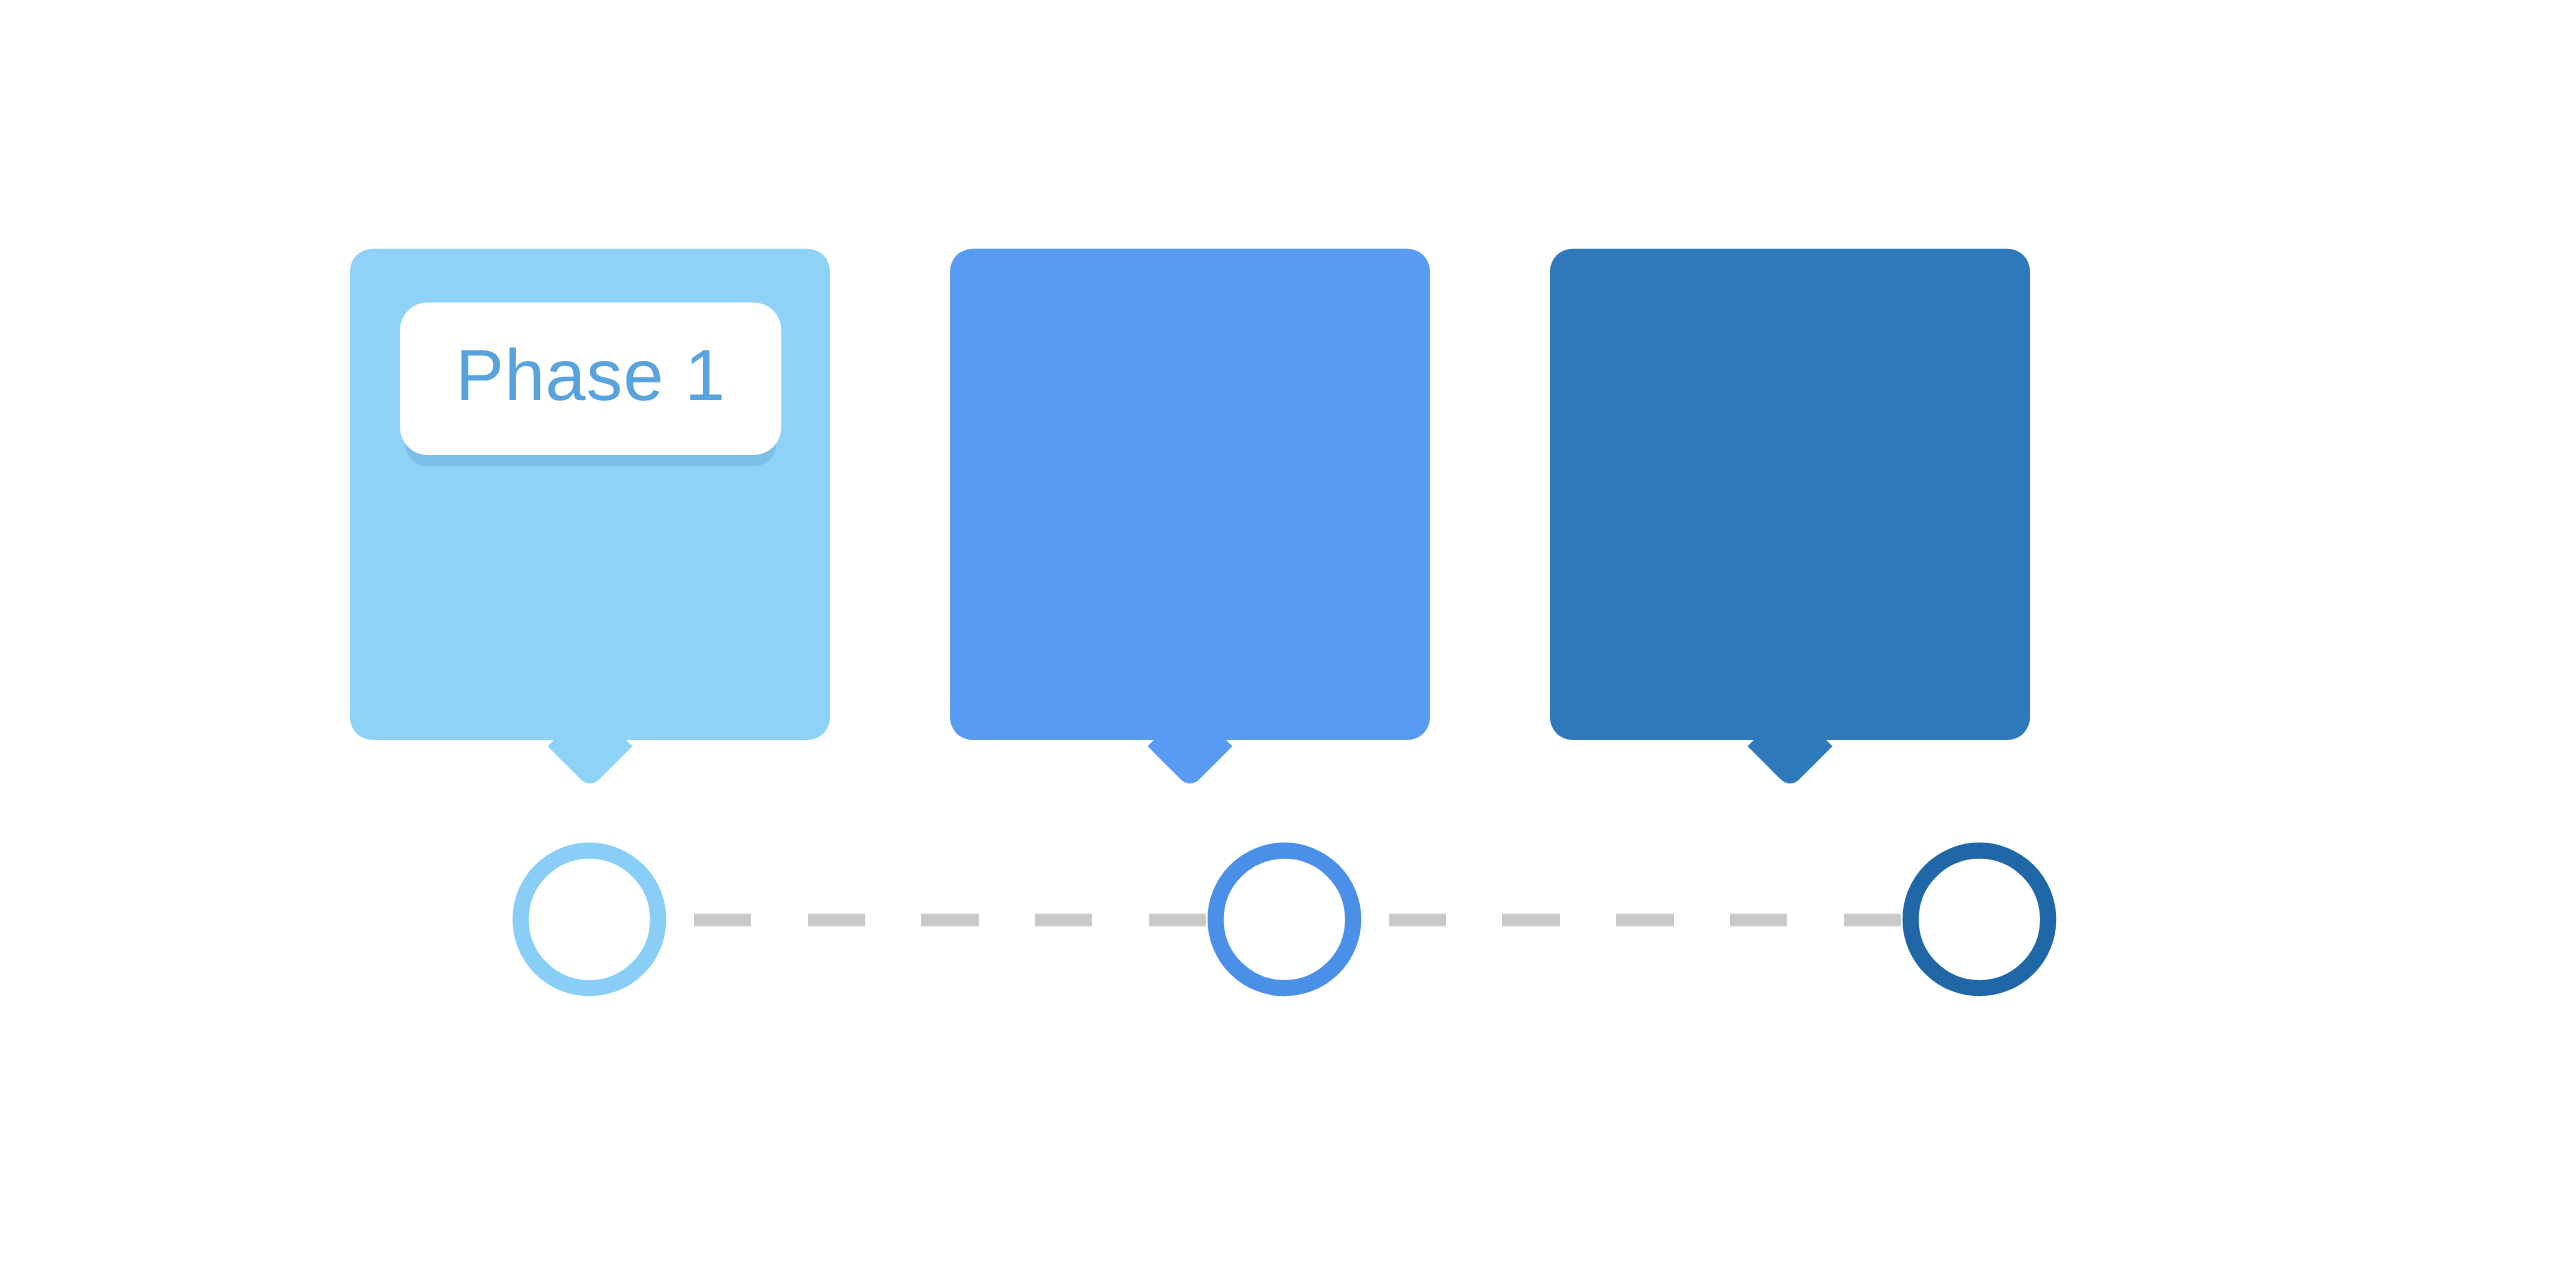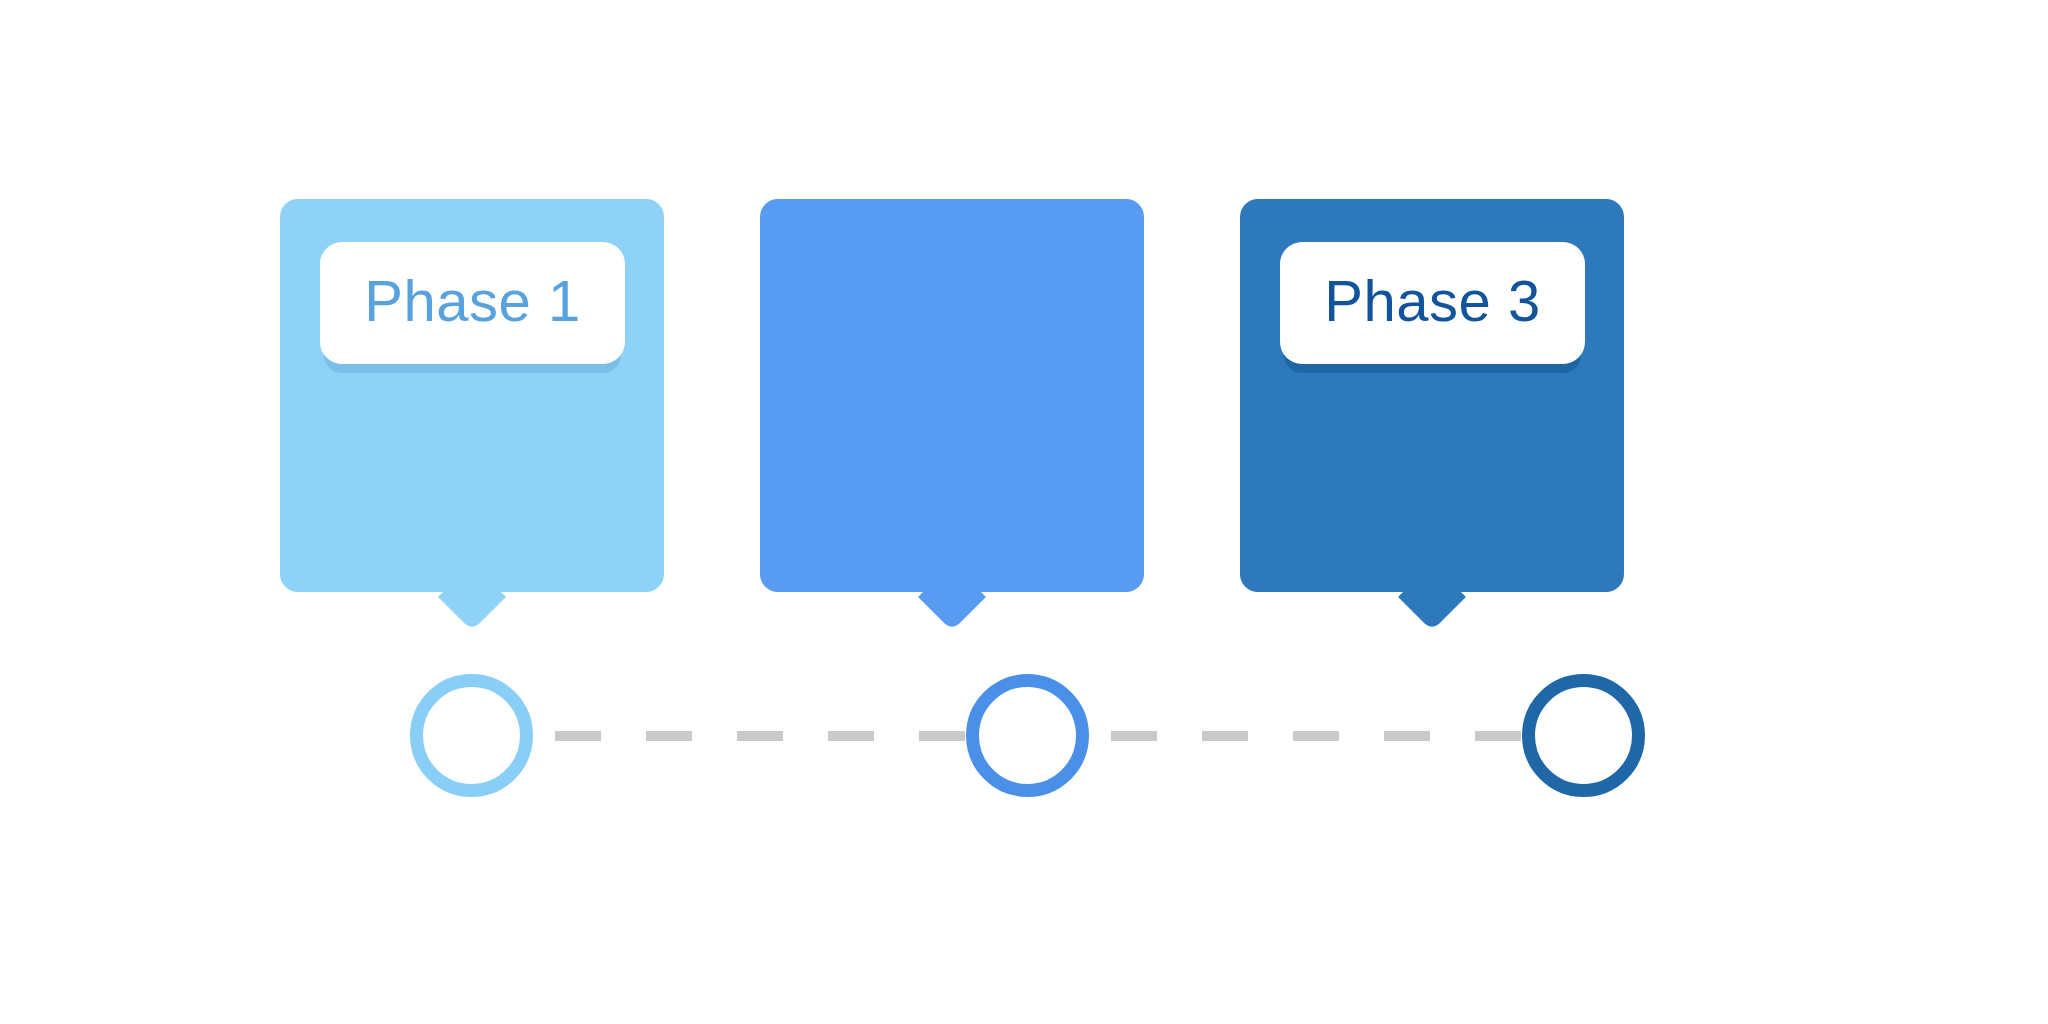--- a/index.html
+++ b/index.html
@@ -92,23 +92,20 @@
         <span class="phase-label-text">Phase 1</span>
       </div>
       <div class="card-tail"></div>
     </div>
 
     <div class="phase-card" style="--card: #579BF3; --text: #2E72D2; --shadow: #468CE0; --node: #4A90E8;">
       <div class="card-tail"></div>
     </div>
 
     <div class="phase-card" style="--card: #2E78BC; --text: #11549C; --shadow: #1F66A4; --node: #1F67A7;">
-      <div class="phase-label">
-        <span class="phase-label-text">Phase 3</span>
-      </div>
       <div class="card-tail"></div>
     </div>
 
   </div>
 
   <div class="nodes-row">
     <div class="timeline-node" style="--card: #8ED2F7; --text: #58A2DE; --shadow: #7ABFE8; --node: #89CEF6;"></div>
     <div class="timeline-connector" style="--dash: #C9C9C9;"></div>
     <div class="timeline-node" style="--card: #579BF3; --text: #2E72D2; --shadow: #468CE0; --node: #4A90E8;"></div>
     <div class="timeline-connector" style="--dash: #C9C9C9;"></div>

